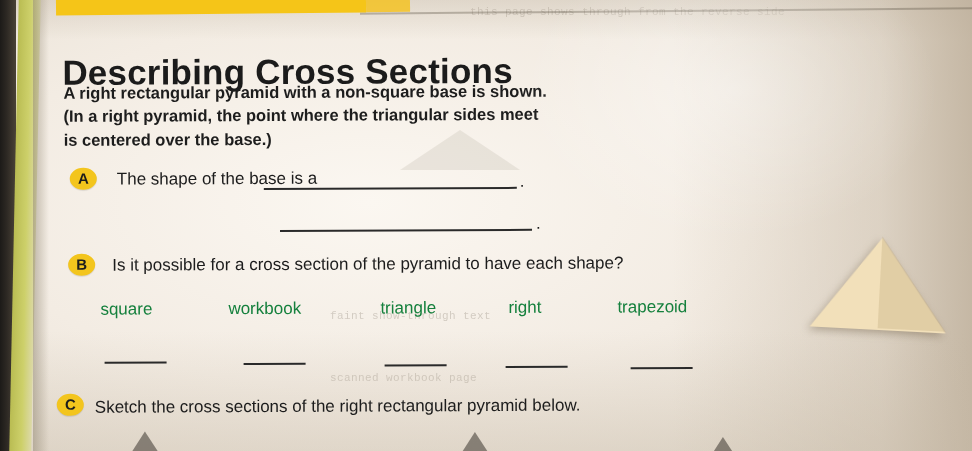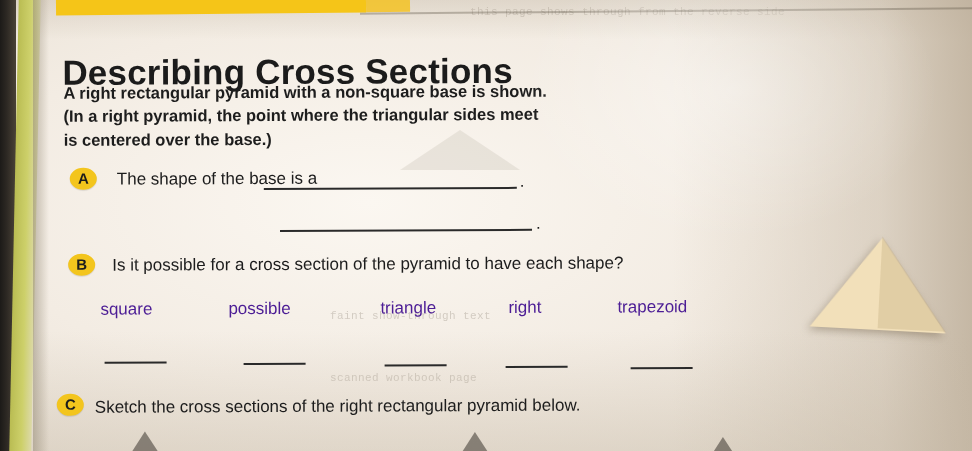--- a/index.html
+++ b/index.html
@@ -161,21 +161,21 @@
   }
   .period {
     position: absolute;
     font-size: 17px;
     color: #1c1c1c;
   }
 
   .choice {
     position: absolute;
     font-size: 17px;
-    color: #4c1d95;
+    color: #15803d;
     white-space: nowrap;
   }
   .short-blank {
     position: absolute;
     height: 0;
     border-bottom: 2px solid #2a2a2a;
     width: 62px;
   }
 
   
@@ -257,21 +257,21 @@
     <div class="blank-line" style="left:264px; top:187px; width:253px;"></div>
     <div class="period" style="left:520px; top:172px;">.</div>
 
     <div class="blank-line" style="left:280px; top:229px; width:252px;"></div>
     <div class="period" style="left:536px; top:214px;">.</div>
 
     <div class="badge" style="left:68px; top:252px;">B</div>
     <div class="qtext" style="left:112px; top:254px;">Is it possible for a cross section of the pyramid to have each shape?</div>
 
     <div class="choice" style="left:100px; top:298px;">square</div>
-    <div class="choice" style="left:228px; top:298px;">possible</div>
+    <div class="choice" style="left:228px; top:298px;">workbook</div>
     <div class="choice" style="left:380px; top:298px;">triangle</div>
     <div class="choice" style="left:508px; top:298px;">right</div>
     <div class="choice" style="left:617px; top:298px;">trapezoid</div>
 
     <div class="short-blank" style="left:104px; top:360px;"></div>
     <div class="short-blank" style="left:243px; top:362px;"></div>
     <div class="short-blank" style="left:384px; top:364px;"></div>
     <div class="short-blank" style="left:505px; top:366px;"></div>
     <div class="short-blank" style="left:630px; top:368px;"></div>
 

